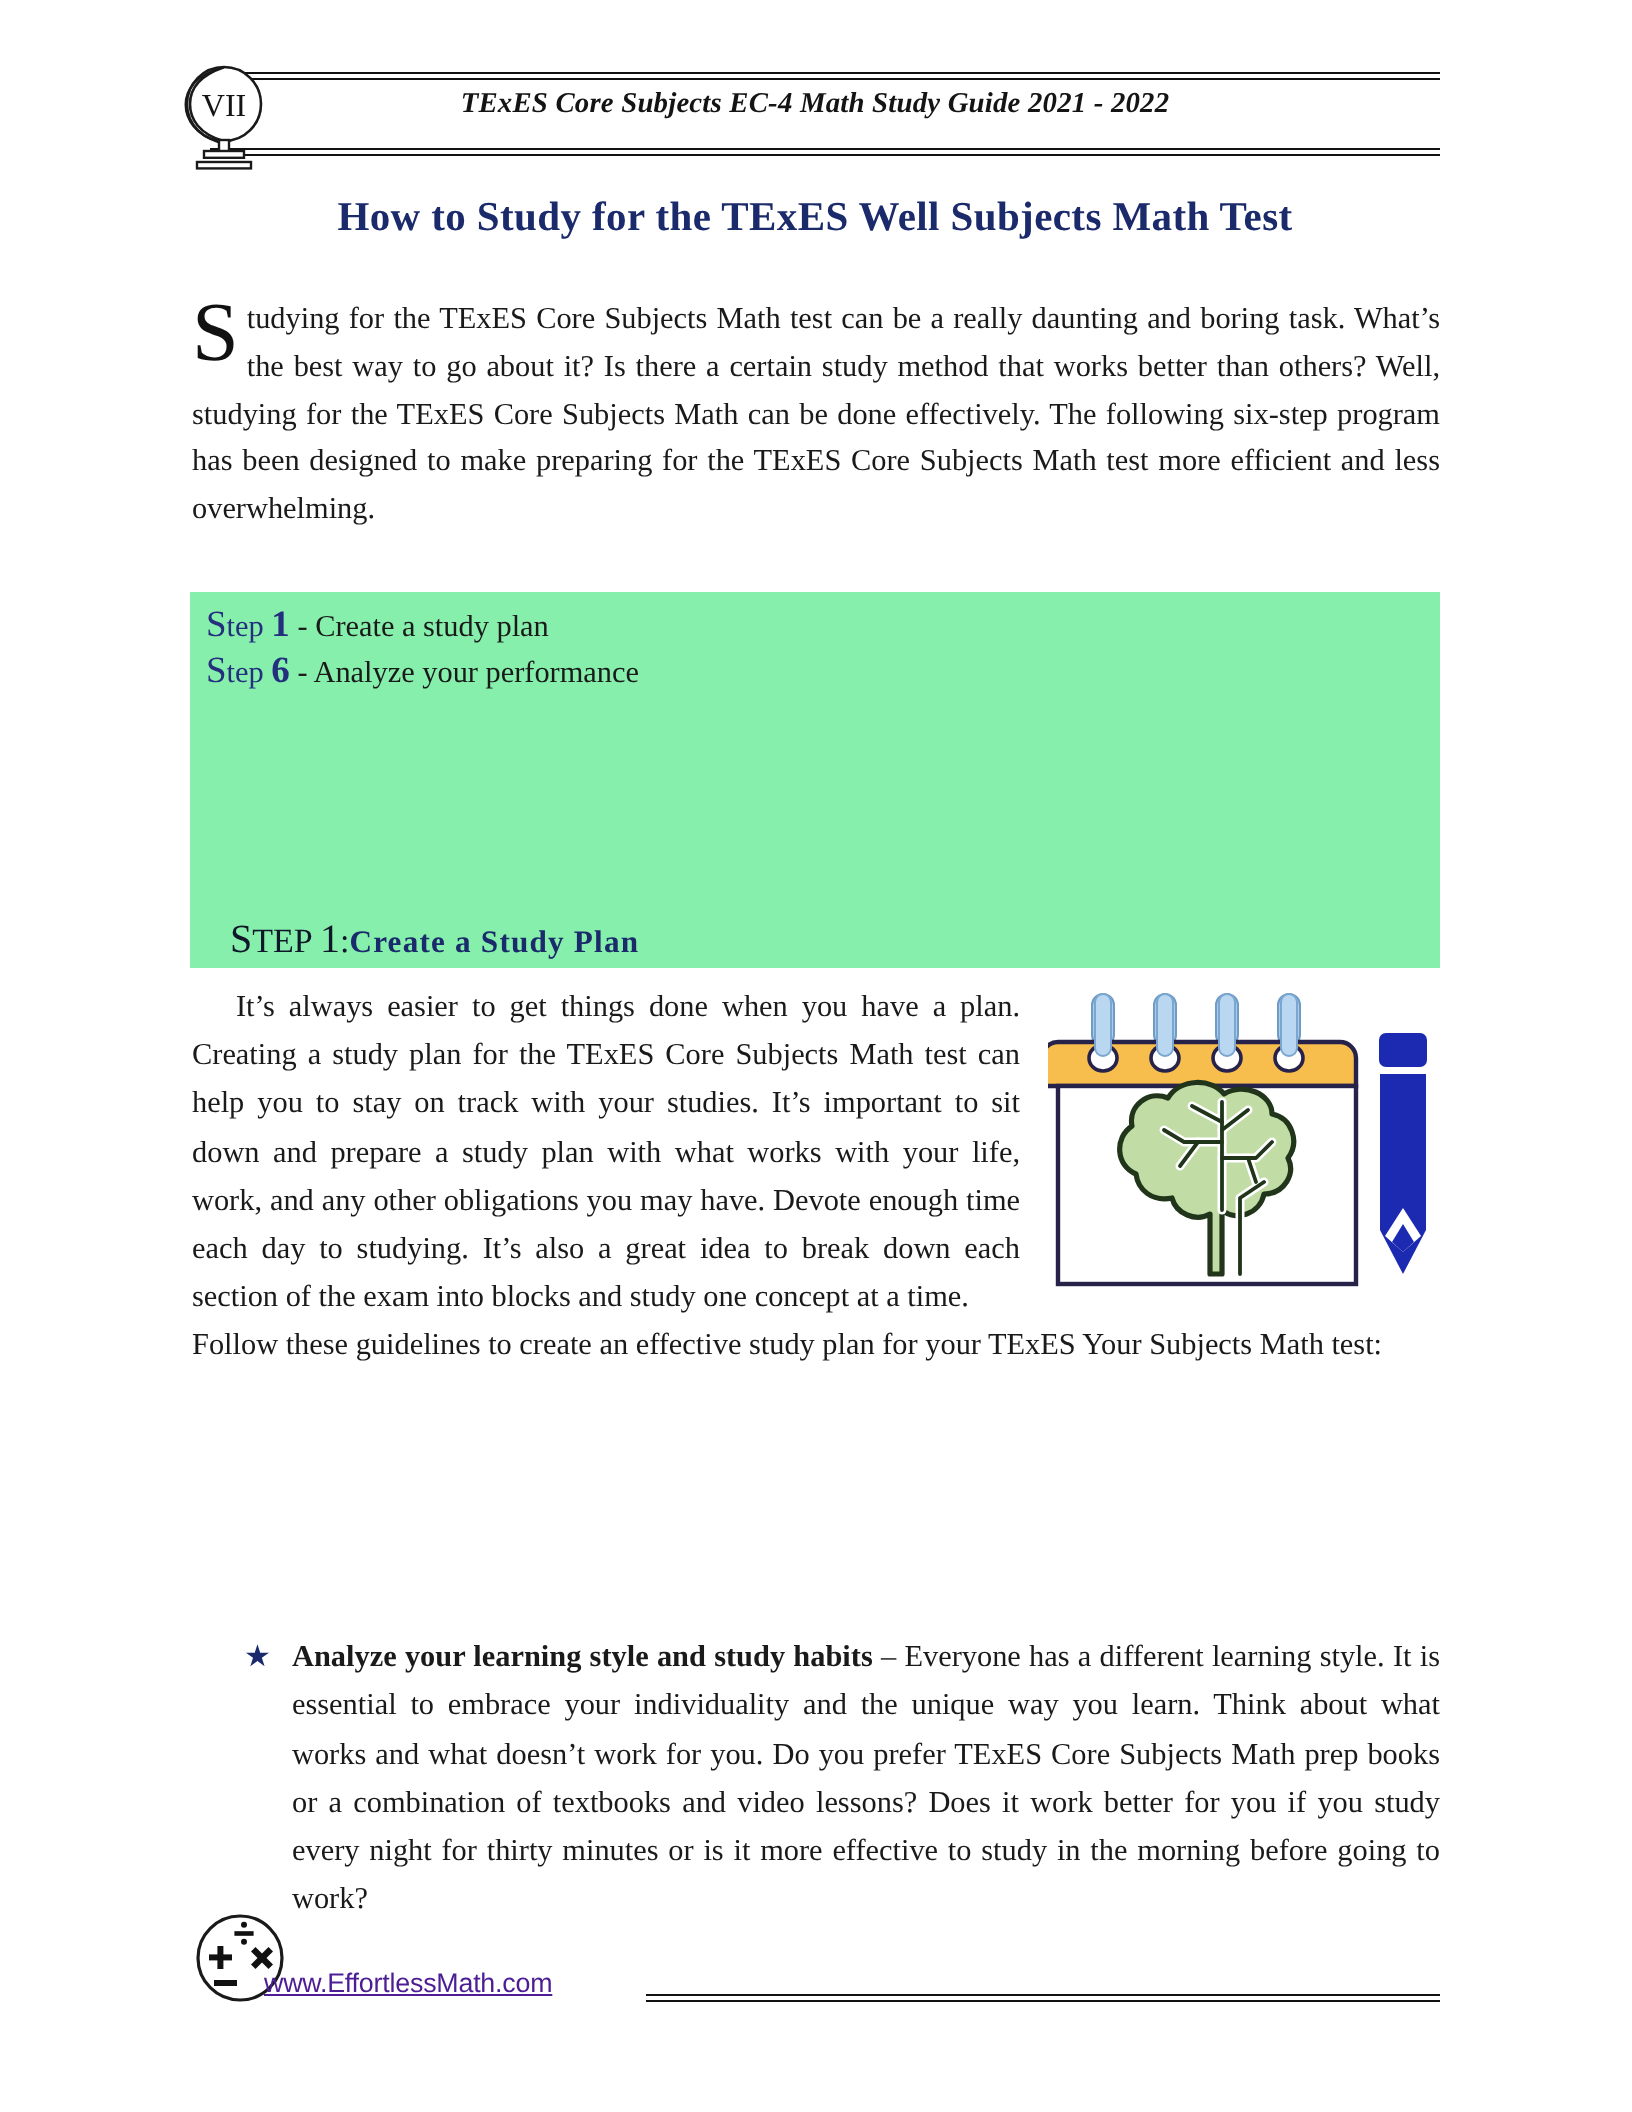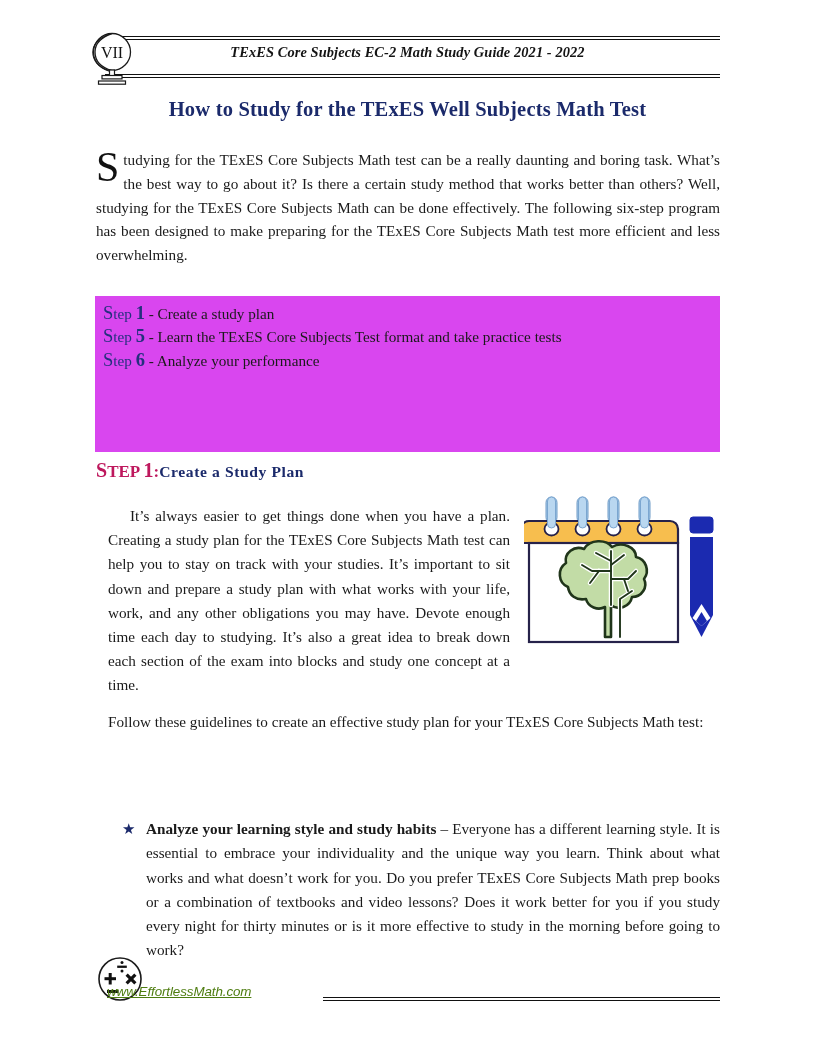--- a/index.html
+++ b/index.html
@@ -103,22 +103,22 @@
     font-weight: normal;
     color: #111;
   }
 
   
   .steps-box {
     position: absolute;
     left: 95px;
     top: 296px;
     width: 625px;
-    height: 156px;
-    background: #d946ef;
+    height: 188px;
+    background: #86efac;
     padding: 6px 0 0 8px;
     box-sizing: border-box;
   }
   .step-line {
     font-size: 15.2px;
     line-height: 23.3px;
     color: #1a1a1a;
     white-space: nowrap;
   }
   .step-label {
@@ -130,22 +130,23 @@
 
   
   .step-heading {
     position: absolute;
     left: 96px;
     top: 459px;
     font-size: 17px;
     white-space: nowrap;
   }
   .step-heading .sh-red {
-    color: #be185d;
-    font-weight: bold;
+    color: #0f172a;
+    font-weight: normal;
+    margin-left: 19px;
   }
   .step-heading .sh-red .cap { font-size: 20px; }
   .step-heading .sh-blue {
     color: #1b2a6b;
     font-weight: bold;
     letter-spacing: 0.6px;
     font-size: 15.6px;
   }
 
   
@@ -161,21 +162,21 @@
   .illus {
     float: right;
     width: 196px;
     height: 160px;
     margin: 3px 0 2px 14px;
     position: relative;
   }
   .p-just {
     text-align: justify;
     text-justify: inter-word;
-    margin: 12px;
+    margin: 0;
   }
   .p-indent { text-indent: 22px; }
 
   
   .bullet-block {
     position: absolute;
     left: 122px;
     top: 817px;
     width: 598px;
     font-size: 15.2px;
@@ -210,48 +211,47 @@
   }
   .footer-logo {
     position: absolute;
     left: 0;
     top: 0;
     width: 52px;
     height: 48px;
   }
   .footer-link {
     position: absolute;
-    left: 12px;
+    left: 37px;
     top: 29px;
     font-size: 13.4px;
-    color: #4d7c0f;
+    color: #4c1d95;
     text-decoration: underline;
     font-family: "Liberation Sans", sans-serif;
     letter-spacing: -0.1px;
-    font-style: italic;
   }
   .footer-rule {
     position: absolute;
     left: 228px;
     right: 0;
     top: 42px;
     height: 4px;
     border-top: 1.3px solid #111;
     border-bottom: 1.3px solid #111;
     box-sizing: border-box;
   }
 </style>
 </head>
 <body>
 
 <div id="page">
 
   <div class="header">
     <div class="header-rule-top"></div>
-    <div class="header-title">TExES Core Subjects EC-2 Math Study Guide 2021 - 2022</div>
+    <div class="header-title">TExES Core Subjects EC-4 Math Study Guide 2021 - 2022</div>
     <div class="header-rule-bottom"></div>
 
     <svg class="globe" viewBox="0 0 58 58">
       <ellipse cx="29" cy="23" rx="18.5" ry="18.5" fill="#ffffff" stroke="#1a1a1a" stroke-width="1.3"></ellipse>
       <path d="M29 4.6 C16 9 12 16 12 23 C12 30.5 16.5 38 29 41.6" fill="none" stroke="#1a1a1a" stroke-width="1.3"></path>
       <path d="M26.5 4.9 C14.5 9.6 9.8 16.2 9.8 23.3 C9.8 30.8 14.8 38.4 26.5 42.2" fill="none" stroke="#1a1a1a" stroke-width="1.1"></path>
       <text x="29" y="29" text-anchor="middle" font-family="Liberation Serif, serif" font-size="16" fill="#141414">VII</text>
       <rect x="26.5" y="41" width="5" height="6" fill="#ffffff" stroke="#1a1a1a" stroke-width="1.2"></rect>
       <rect x="19" y="46.5" width="20" height="3.4" fill="#ffffff" stroke="#1a1a1a" stroke-width="1.2"></rect>
       <rect x="15.5" y="52" width="27" height="3.2" fill="#ffffff" stroke="#1a1a1a" stroke-width="1.2"></rect>
@@ -260,23 +260,20 @@
 
   <div class="page-title">How to Study for the TExES Well Subjects Math Test</div>
 
   <div class="intro">
     <span class="dropcap">S</span><span>tudying for the TExES Core Subjects Math test can be a really daunting and boring task. What’s the best way to go about it? Is there a certain study method that works better than others? Well, studying for the TExES Core Subjects Math can be done effectively. The following six-step program has been designed to make preparing for the TExES Core Subjects Math test more efficient and less overwhelming.</span>
   </div>
 
   <div class="steps-box">
     <div class="step-line">
       <span class="step-label"><span class="s-big">S</span><span>tep</span> <span class="s-num">1</span></span><span> - </span><span>Create a study plan</span>
-    </div>
-    <div class="step-line">
-      <span class="step-label"><span class="s-big">S</span><span>tep</span> <span class="s-num">5</span></span><span> - </span><span>Learn the TExES Core Subjects Test format and take practice tests</span>
     </div>
     <div class="step-line">
       <span class="step-label"><span class="s-big">S</span><span>tep</span> <span class="s-num">6</span></span><span> - </span><span>Analyze your performance</span>
     </div>
   </div>
 
   <div class="step-heading">
     <span class="sh-red"><span class="cap">S</span>TEP <span class="cap">1</span>:</span><span class="sh-blue">Create a Study Plan</span>
   </div>
 
@@ -337,21 +334,21 @@
         <g>
           <rect x="166" y="22" width="23" height="16" rx="3" fill="#1b2ab0" stroke="#1b2ab0" stroke-width="1"></rect>
           <path d="M166 42 h23 v78 l-11.5 22 L166 120 z" fill="#1b2ab0"></path>
           <path d="M177.5 109 l9 14 l-9 8 l-9 -8 z" fill="#ffffff"></path>
           <path d="M177.5 117 l5.5 9 l-5.5 5 l-5.5 -5 z" fill="#1b2ab0"></path>
         </g>
       </svg>
     </div>
 
     <p class="p-just p-indent">It’s always easier to get things done when you have a plan. Creating a study plan for the TExES Core Subjects Math test can help you to stay on track with your studies. It’s important to sit down and prepare a study plan with what works with your life, work, and any other obligations you may have. Devote enough time each day to studying. It’s also a great idea to break down each section of the exam into blocks and study one concept at a time.</p>
-    <p class="p-just">Follow these guidelines to create an effective study plan for your TExES Core Subjects Math test:</p>
+    <p class="p-just">Follow these guidelines to create an effective study plan for your TExES Your Subjects Math test:</p>
   </div>
 
   <div class="bullet-block">
     <div class="bullet-row">
       <div class="bullet-star">★</div>
       <div class="bullet-text"><b>Analyze your learning style and study habits</b><span> – Everyone has a different learning style. It is essential to embrace your individuality and the unique way you learn. Think about what works and what doesn’t work for you. Do you prefer TExES Core Subjects Math prep books or a combination of textbooks and video lessons? Does it work better for you if you study every night for thirty minutes or is it more effective to study in the morning before going to work?</span></div>
     </div>
   </div>
 
   <div class="footer">

